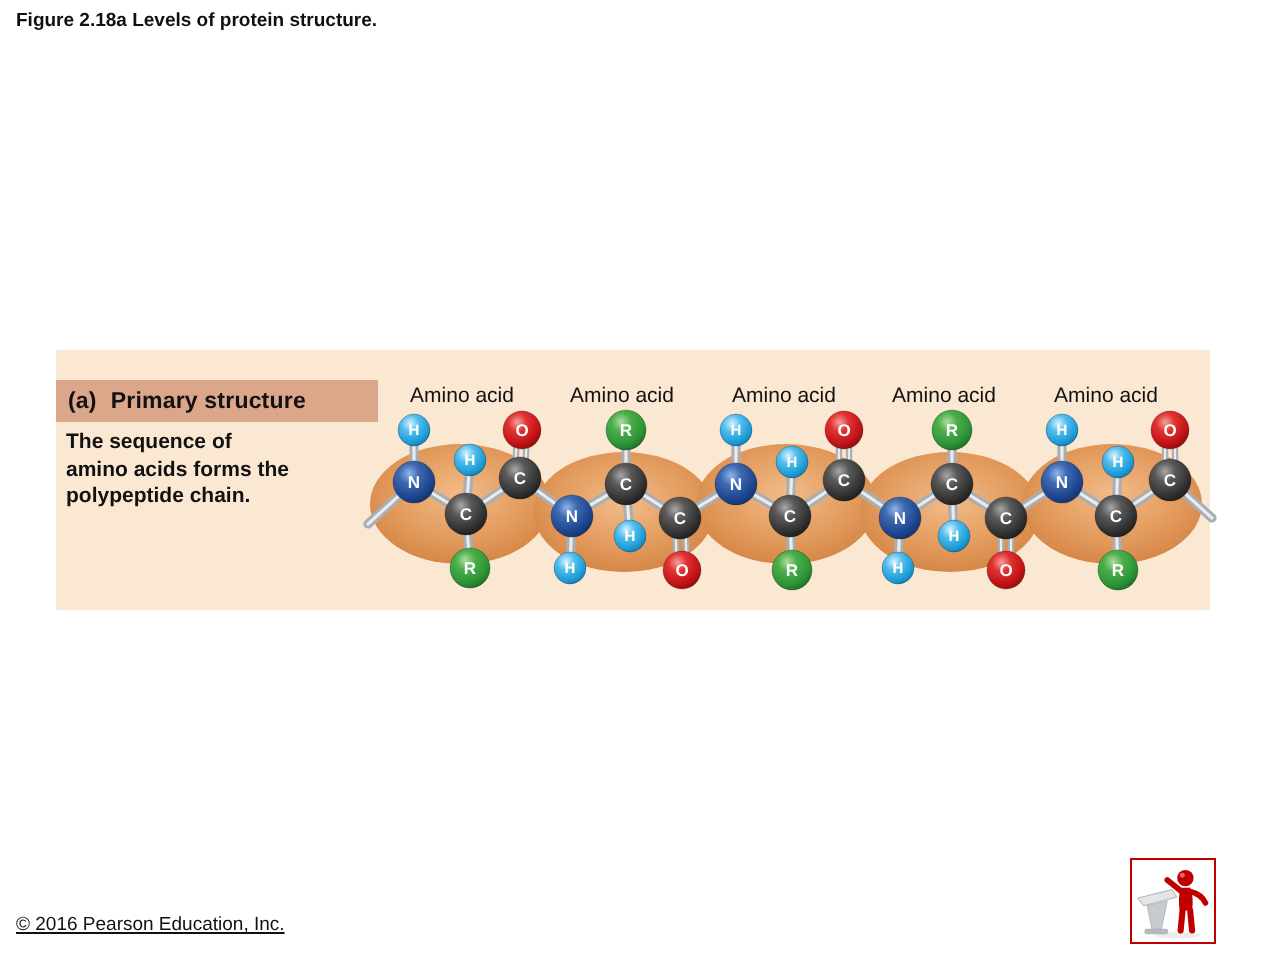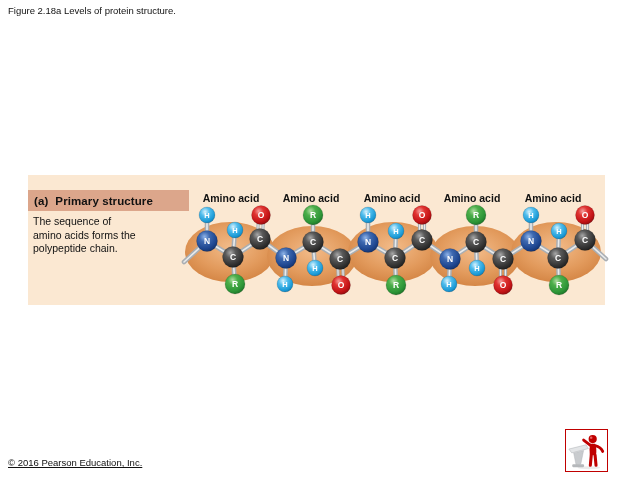--- a/index.html
+++ b/index.html
@@ -1,34 +1,34 @@
 <!DOCTYPE html>
 <html><head>
 <meta charset="utf-8">
 <style>
   html,body{margin:0;padding:0}
   body{
     width:640px;height:480px;position:relative;background:#ffffff;
     font-family:"Liberation Sans",sans-serif;overflow:hidden;color:#111;
   }
-  .figure-title{position:absolute;left:8px;top:5px;font-size:9.5px;}
+  .figure-title{position:absolute;left:8px;top:5px;font-size:9.5px;font-weight:bold;}
   .panel{position:absolute;left:28px;top:175px;width:577px;height:130px;}
   .panel-header{
     position:absolute;left:28px;top:190px;width:161px;height:21px;
     display:flex;align-items:center;padding-left:6px;box-sizing:border-box;
     font-weight:bold;font-size:11.5px;letter-spacing:.1px;
   }
   .panel-header .prefix{margin-right:7px;}
   .panel-desc{
     position:absolute;left:33px;top:215px;width:160px;
-    font-weight:normal;font-size:10.5px;line-height:13.5px;white-space:pre-line;
+    font-weight:bold;font-size:10.5px;line-height:13.5px;white-space:pre-line;
   }
   .aa-label{
     position:absolute;top:192px;width:80px;text-align:center;
-    font-weight:bold;font-size:10.5px;
+    font-weight:normal;font-size:10.5px;
   }
   .mol-svg{position:absolute;left:0;top:0;pointer-events:none;}
   .presenter{
     position:absolute;left:565px;top:429px;width:43px;height:43px;
     background:#ffffff;border:1.6px solid #C00000;box-sizing:border-box;
     cursor:pointer;padding:0;
   }
   .presenter svg{display:block;width:100%;height:100%;}
   .copyright{position:absolute;left:8px;top:457px;font-size:9.5px;text-decoration:underline;}
 </style>

